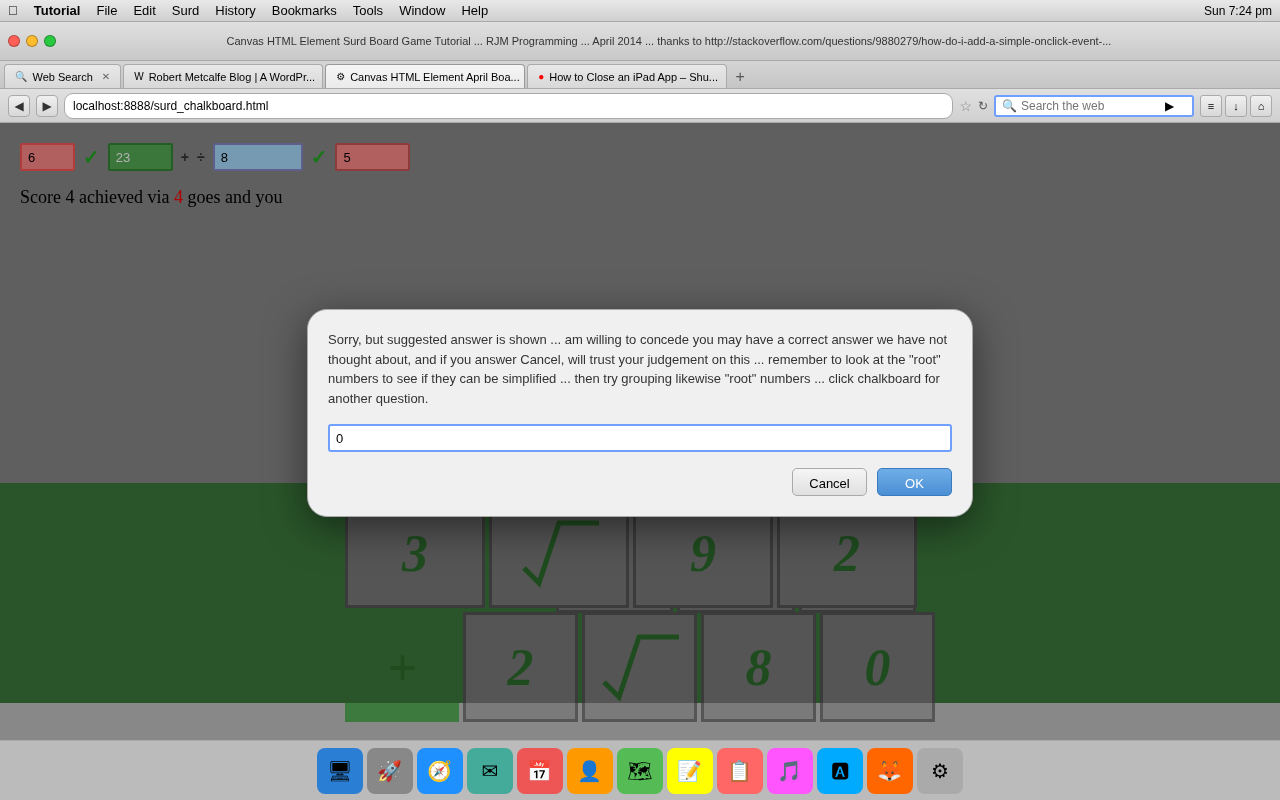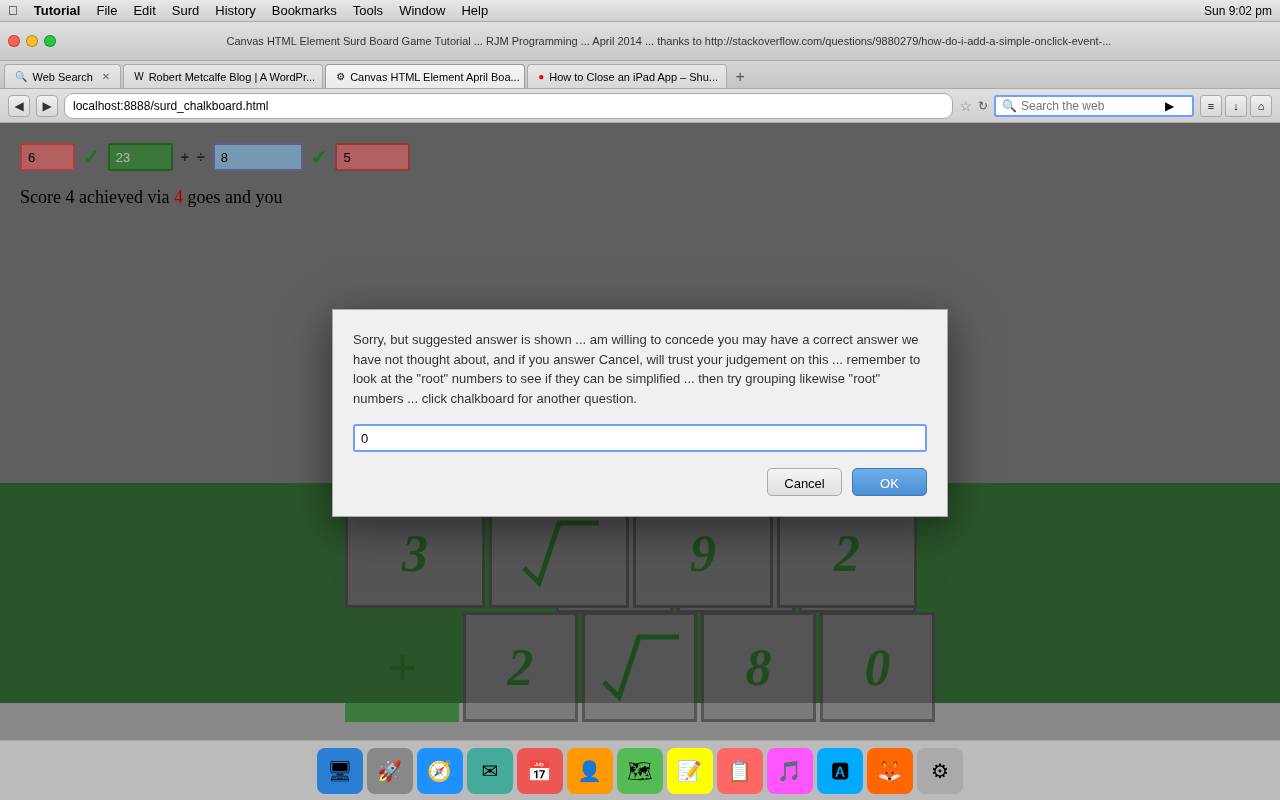--- a/index.html
+++ b/index.html
@@ -207,23 +207,23 @@
       top: 0; left: 0; right: 0; bottom: 0;
       background: rgba(0,0,0,0.3);
       display: flex;
       align-items: center;
       justify-content: center;
       z-index: 100;
     }
     .dialog {
       background: #f0f0f0;
       border: 1px solid #aaa;
-      border-radius: 0;
+      border-radius: 20px;
       padding: 20px;
-      width: 616px;
+      width: 666px;
       box-shadow: 0 10px 40px rgba(0,0,0,0.5);
     }
     .dialog-message {
       font-size: 13px;
       color: #333;
       margin-bottom: 16px;
       line-height: 1.5;
     }
     .dialog-input {
       width: 100%;
@@ -301,21 +301,21 @@
     <span class="firefox-bold">Tutorial</span>
     <span>File</span>
     <span>Edit</span>
     <span>Surd</span>
     <span>History</span>
     <span>Bookmarks</span>
     <span>Tools</span>
     <span>Window</span>
     <span>Help</span>
     <div class="menu-bar-right">
-      <span>Sun 9:02 pm</span>
+      <span>Sun 7:24 pm</span>
     </div>
   </div>
 
   <div class="title-bar">
     <div class="window-controls">
       <div class="wc wc-red"></div>
       <div class="wc wc-yellow"></div>
       <div class="wc wc-green"></div>
     </div>
     <div class="title-text">Canvas HTML Element Surd Board Game Tutorial ... RJM Programming ... April 2014 ... thanks to http://stackoverflow.com/questions/9880279/how-do-i-add-a-simple-onclick-event-...</div>

